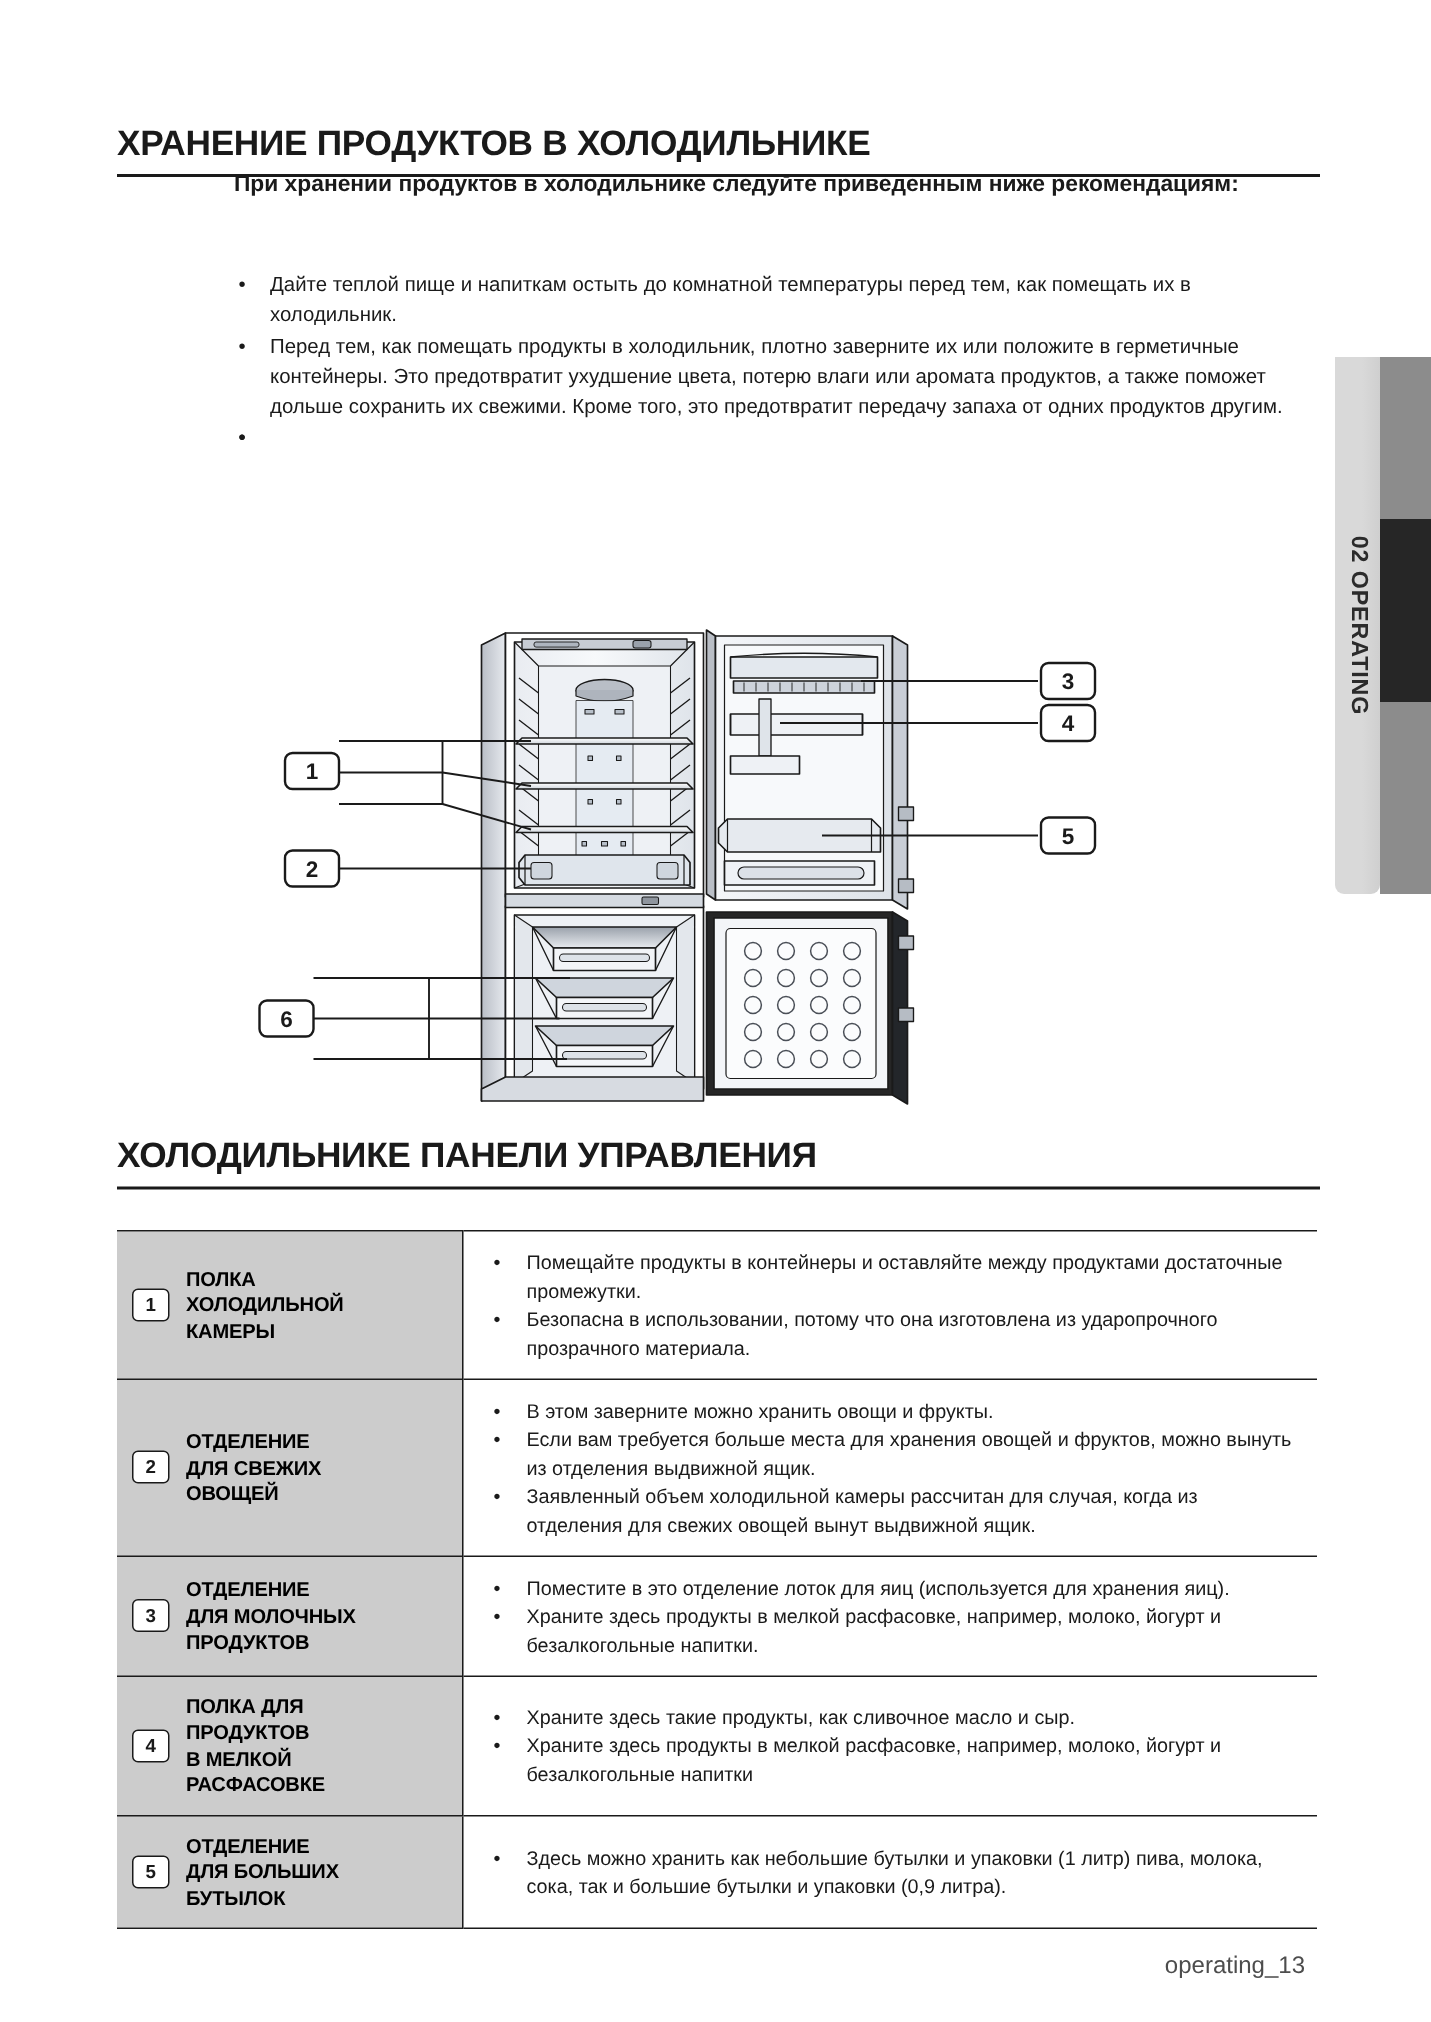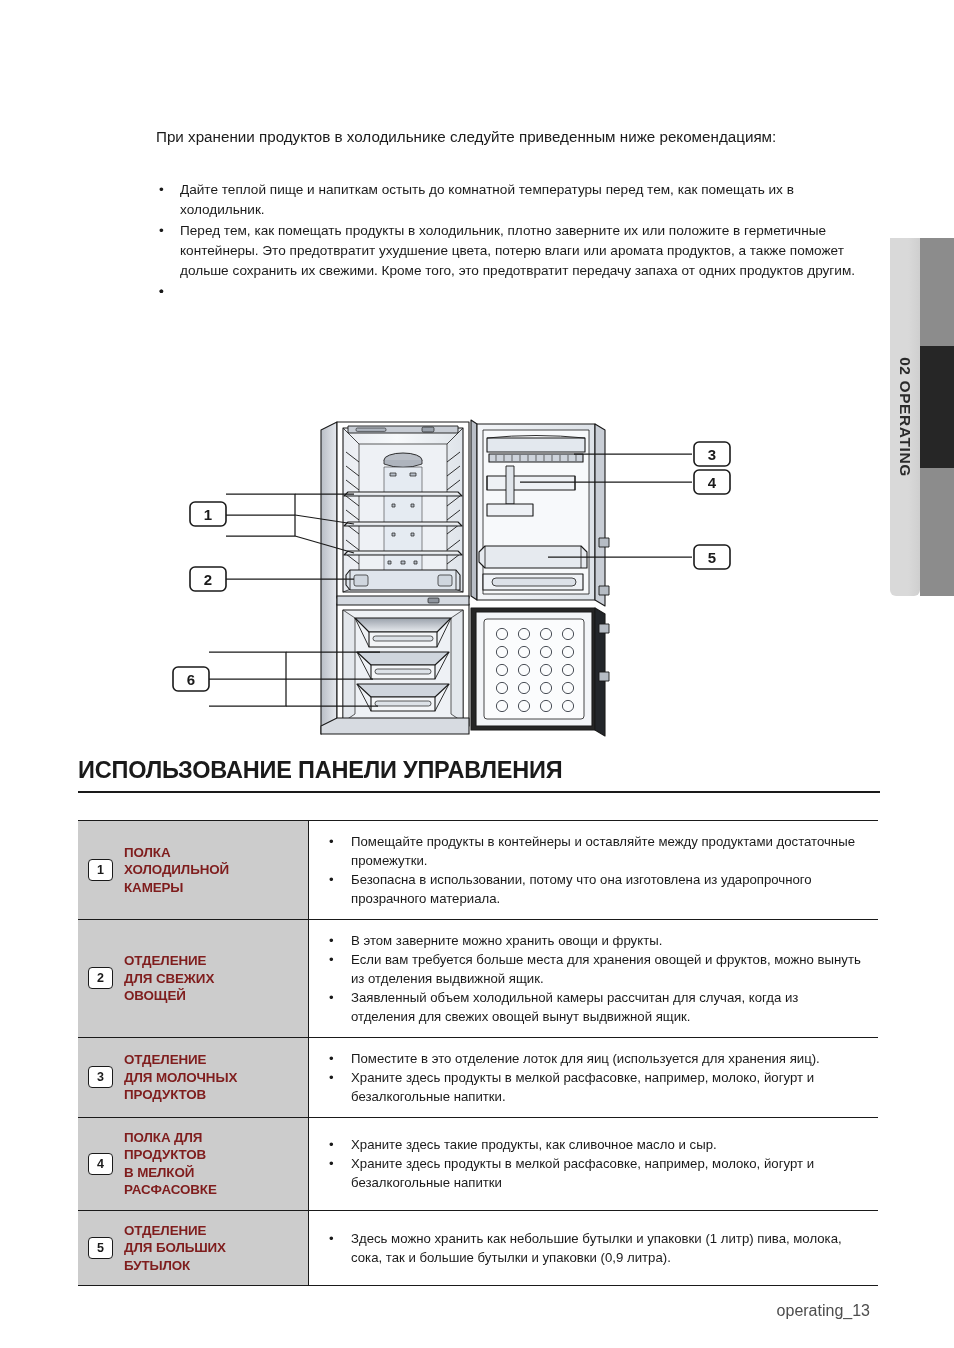--- a/index.html
+++ b/index.html
@@ -74,25 +74,25 @@
     color: #1a1a1a;
     font-family: "Liberation Sans", sans-serif;
     border-bottom: 2.2px solid #1a1a1a;
   }
   .title-1 { position: absolute; left: 78px; top: 82px; width: 802px; }
   .title-2 { position: absolute; left: 78px; top: 757px; width: 802px; }
 
   h2.lead {
     position: absolute;
     left: 156px;
-    top: 126px;
+    top: 112px;
     width: 712px;
     margin: 0;
     font-size: 15.2px;
-    font-weight: normal;
+    font-weight: bold;
     line-height: 1.45;
     color: #1a1a1a;
   }
 
   
   .intro-list {
     position: absolute;
     left: 156px;
     top: 180px;
     width: 714px;
@@ -163,21 +163,21 @@
     color: #1a1a1a;
     display: flex;
     align-items: center;
     justify-content: center;
     line-height: 1;
   }
   .label-text {
     font-size: 13.4px;
     font-weight: bold;
     line-height: 1.3;
-    color: #7f1d1d;
+    color: #000000;
     letter-spacing: -0.1px;
   }
 
   .spec-table td.desc-cell {
     padding: 11px 12px 11px 16px;
     vertical-align: middle;
     background: #ffffff;
   }
   .desc-list {
     margin: 0;
@@ -211,20 +211,23 @@
 <body>
 
 <div class="page">
 
   <div class="edge-bar"></div>
   <div class="edge-bar-dark"></div>
   <div class="side-tab">
     <span class="side-tab-label">02 OPERATING</span>
   </div>
 
+  <div class="title-1">
+    <h1 class="section-title">ХРАНЕНИЕ ПРОДУКТОВ В ХОЛОДИЛЬНИКЕ</h1>
+  </div>
 
   <h2 class="lead">При хранении продуктов в холодильнике следуйте приведенным ниже рекомендациям:</h2>
 
   <ul class="intro-list" id="intro-list">
       <li><span class="bul">•</span><span>Дайте теплой пище и напиткам остыть до комнатной температуры перед тем, как помещать их в холодильник.</span></li>
       <li><span class="bul">•</span><span>Перед тем, как помещать продукты в холодильник, плотно заверните их или положите в герметичные контейнеры. Это предотвратит ухудшение цвета, потерю влаги или аромата продуктов, а также поможет дольше сохранить их свежими. Кроме того, это предотвратит передачу запаха от одних продуктов другим.</span></li>
       <li><span class="bul">•</span></li>
       <li><span class="bul">•</span></li>
     </ul>
 
@@ -444,21 +447,21 @@
           </g>
           <g>
             <rect x="95" y="249" width="36" height="24" rx="5" fill="#ffffff" stroke="#1a1a1a" stroke-width="1.6"></rect>
             <text x="113" y="266.5" text-anchor="middle" font-family="&quot;Liberation Sans&quot;, sans-serif" font-size="15" font-weight="bold" fill="#1a1a1a">6</text>
           </g>
         </g>
     </svg>
   </div>
 
   <div class="title-2">
-    <h1 class="section-title">ИСПОЛЬЗОВАНИЕ ПАНЕЛИ УПРАВЛЕНИЯ</h1>
+    <h1 class="section-title">ХОЛОДИЛЬНИКЕ ПАНЕЛИ УПРАВЛЕНИЯ</h1>
   </div>
 
   <table class="spec-table">
     <tbody id="spec-tbody">
         <tr>
           <td class="label-cell">
             <div class="label-inner">
               <span class="num-badge">1</span>
               <span class="label-text">ПОЛКА<br>ХОЛОДИЛЬНОЙ<br>КАМЕРЫ</span>
             </div>

